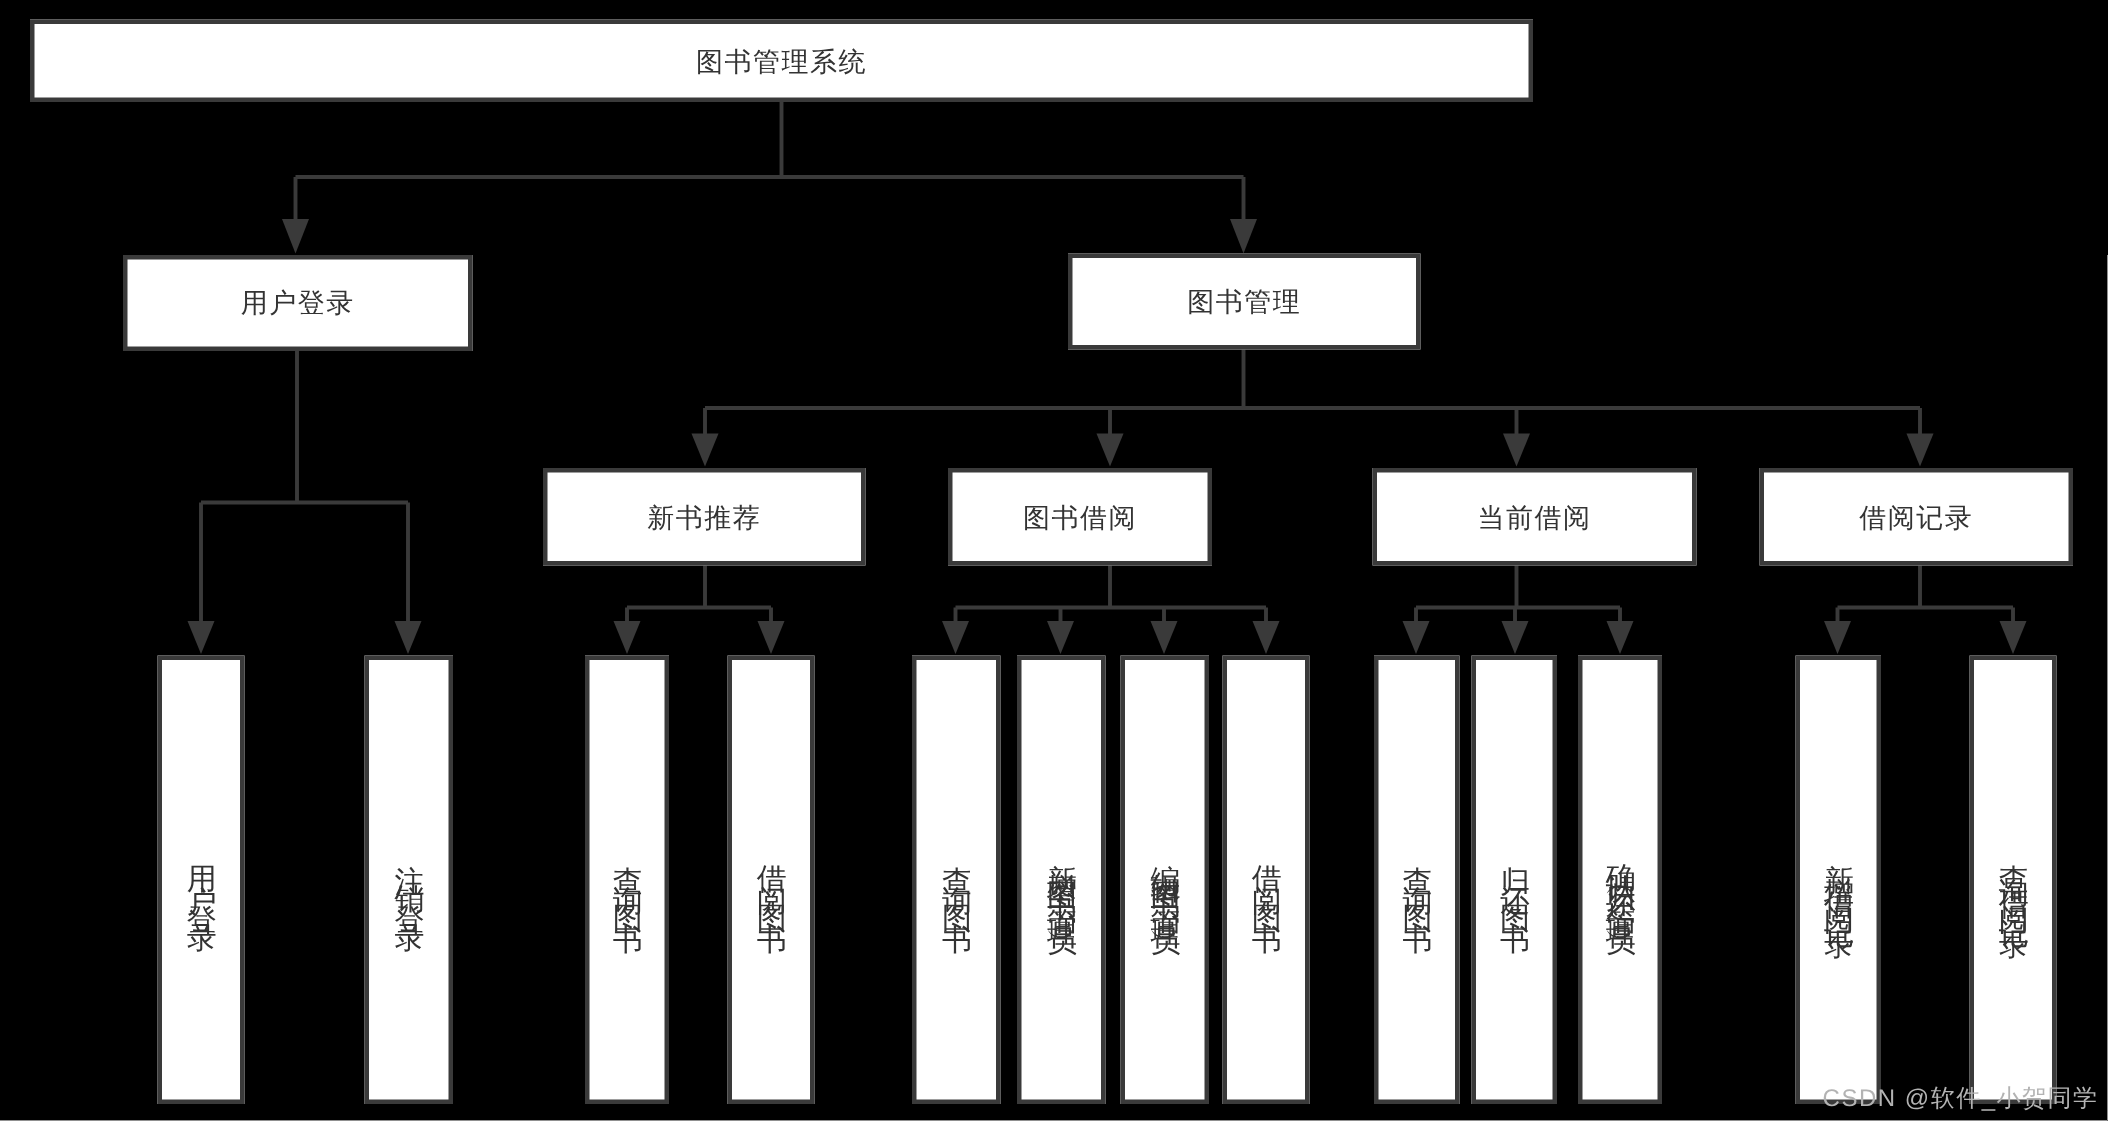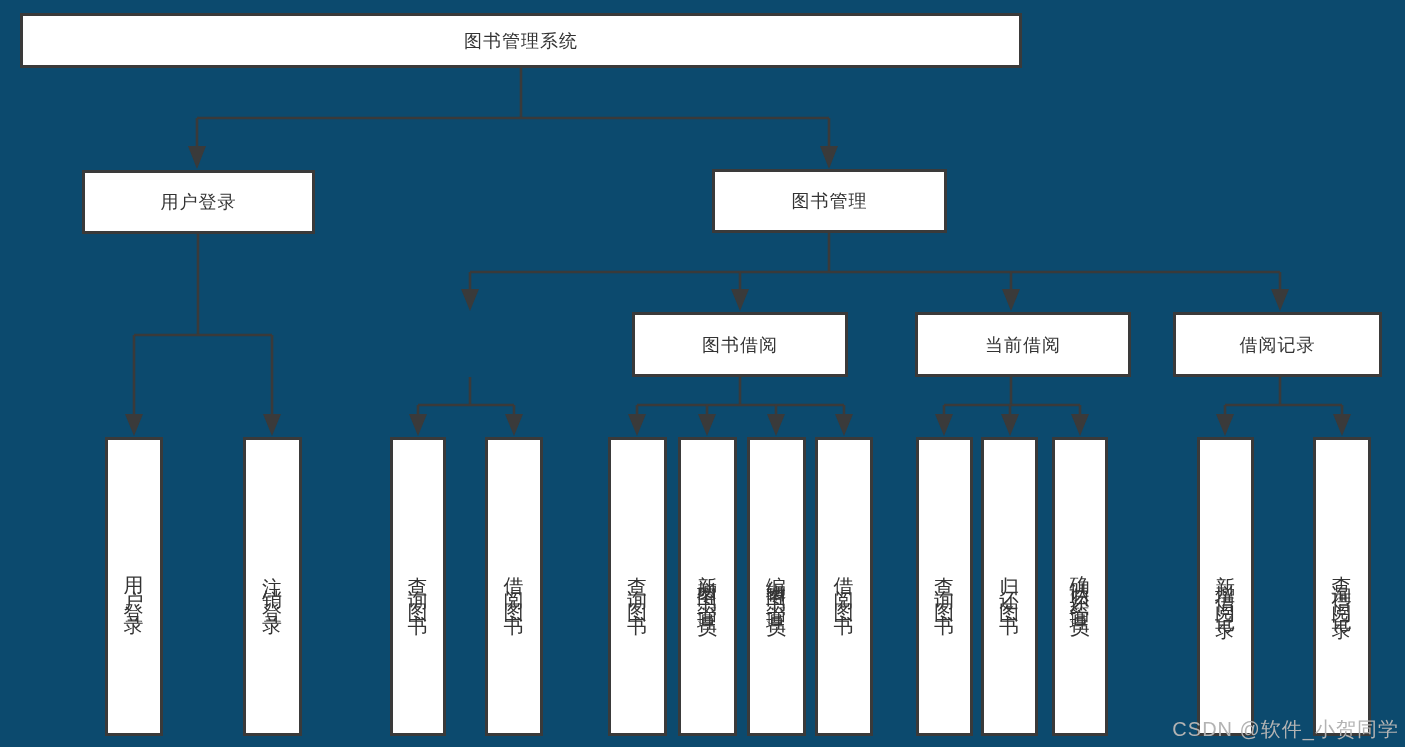--- a/index.html
+++ b/index.html
@@ -5,21 +5,21 @@
   html, body {
     margin: 0;
     padding: 0;
     background: #ffffff;
     font-family: "Liberation Sans", "DejaVu Sans", sans-serif;
   }
   .stage {
     position: relative;
     width: 1405px;
     height: 747px;
-    background: #0c4a6e;
+    background: #000000;
     overflow: hidden;
   }
   .connectors {
     position: absolute;
     left: 0; top: 0;
     width: 1405px;
     height: 747px;
     pointer-events: none;
   }
   .node {
@@ -57,21 +57,21 @@
     color: #333333;
     white-space: nowrap;
   }
   .leaf .vtext.short { letter-spacing: 13px; }
   .leaf .vtext.mid   { letter-spacing: 9px;  }
   .leaf .vtext.long  { letter-spacing: 6px;  }
   .watermark {
     position: absolute;
     right: 6px;
     bottom: 4px;
-    font-size: 20px;
+    font-size: 16px;
     color: #b3b3b3;
     letter-spacing: 1px;
     z-index: 5;
   }
 </style>
 </head>
 <body>
 
 <div class="stage">
 
@@ -148,21 +148,24 @@
     <span>图书管理系统</span>
   </div>
 
   <div class="node lv2" style="left:82px; top:170px; width:233px;">
     <span>用户登录</span>
   </div>
   <div class="node lv2" style="left:712px; top:169px; width:235px;align-items:center;">
     <span>图书管理</span>
   </div>
 
-  <div class="node lv3" style="left:632px; top:312px; width:216px;">
+  <div class="node lv3" style="left:362px; top:312px; width:215px;">
+    <span>新书推荐</span>
+  </div>
+  <div class="node lv3" style="left:632px; top:312px; width:176px;">
     <span>图书借阅</span>
   </div>
   <div class="node lv3" style="left:903px; top:312px; width:216px;margin-left:12px;">
     <span>当前借阅</span>
   </div>
   <div class="node lv3" style="left:1173px; top:312px; width:209px;">
     <span>借阅记录</span>
   </div>
 
   <div class="leaf" style="left:105px; width:58px;">

